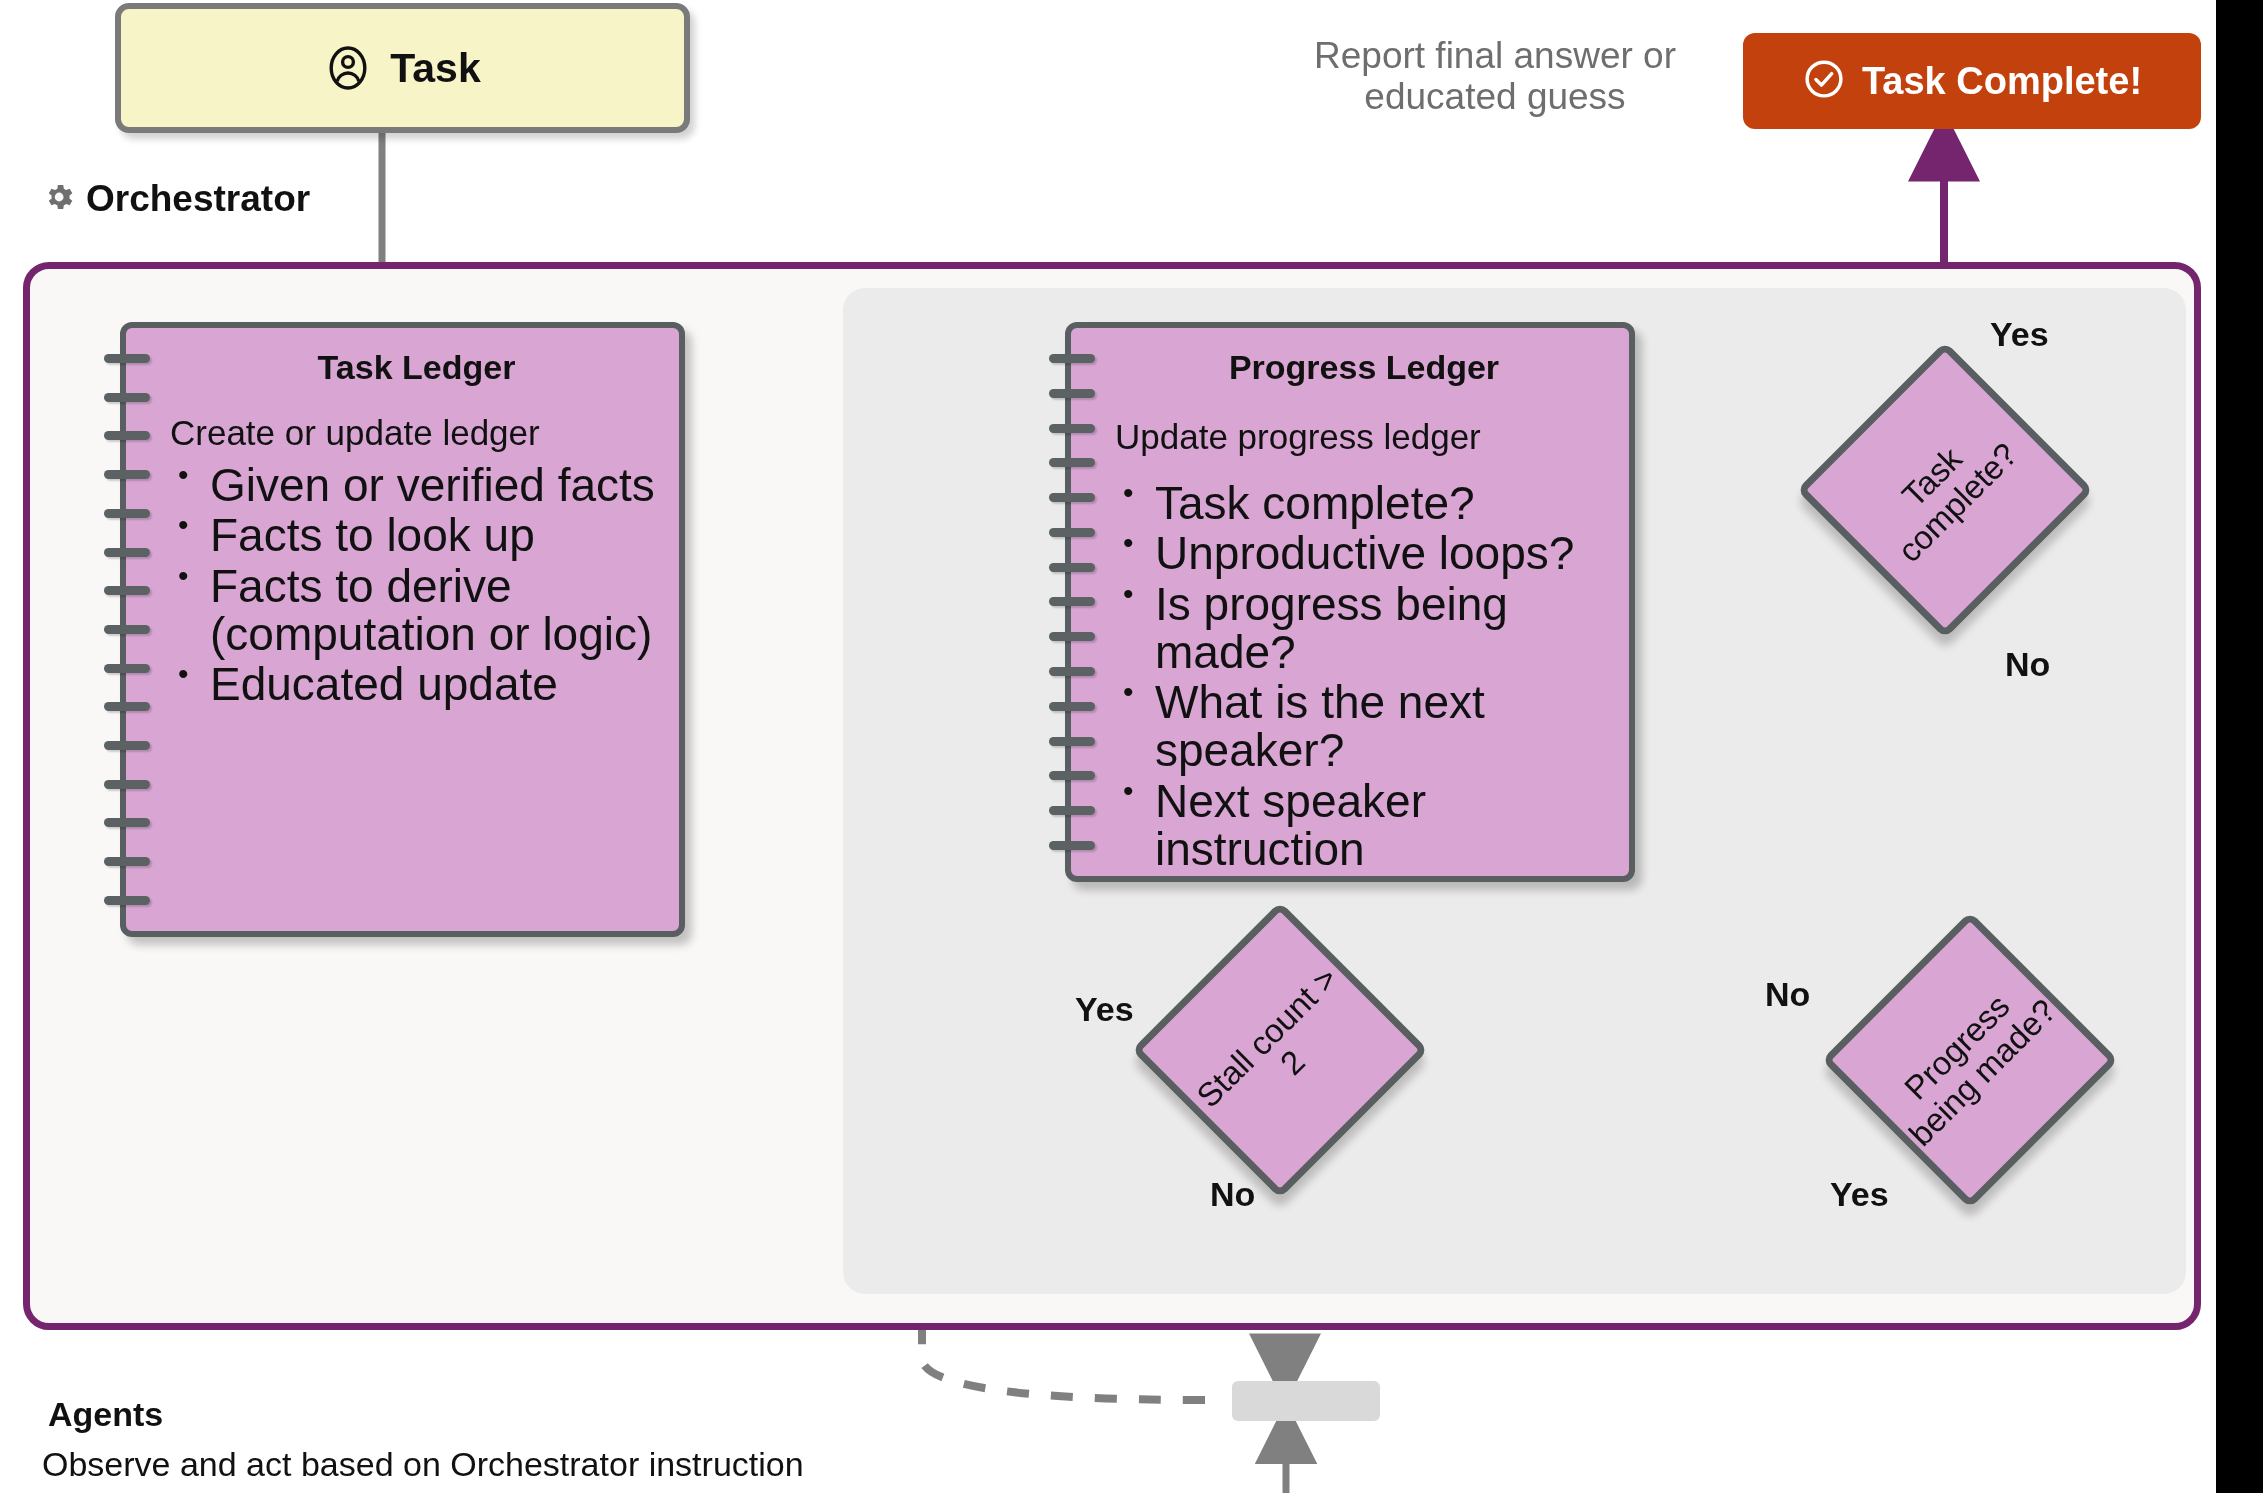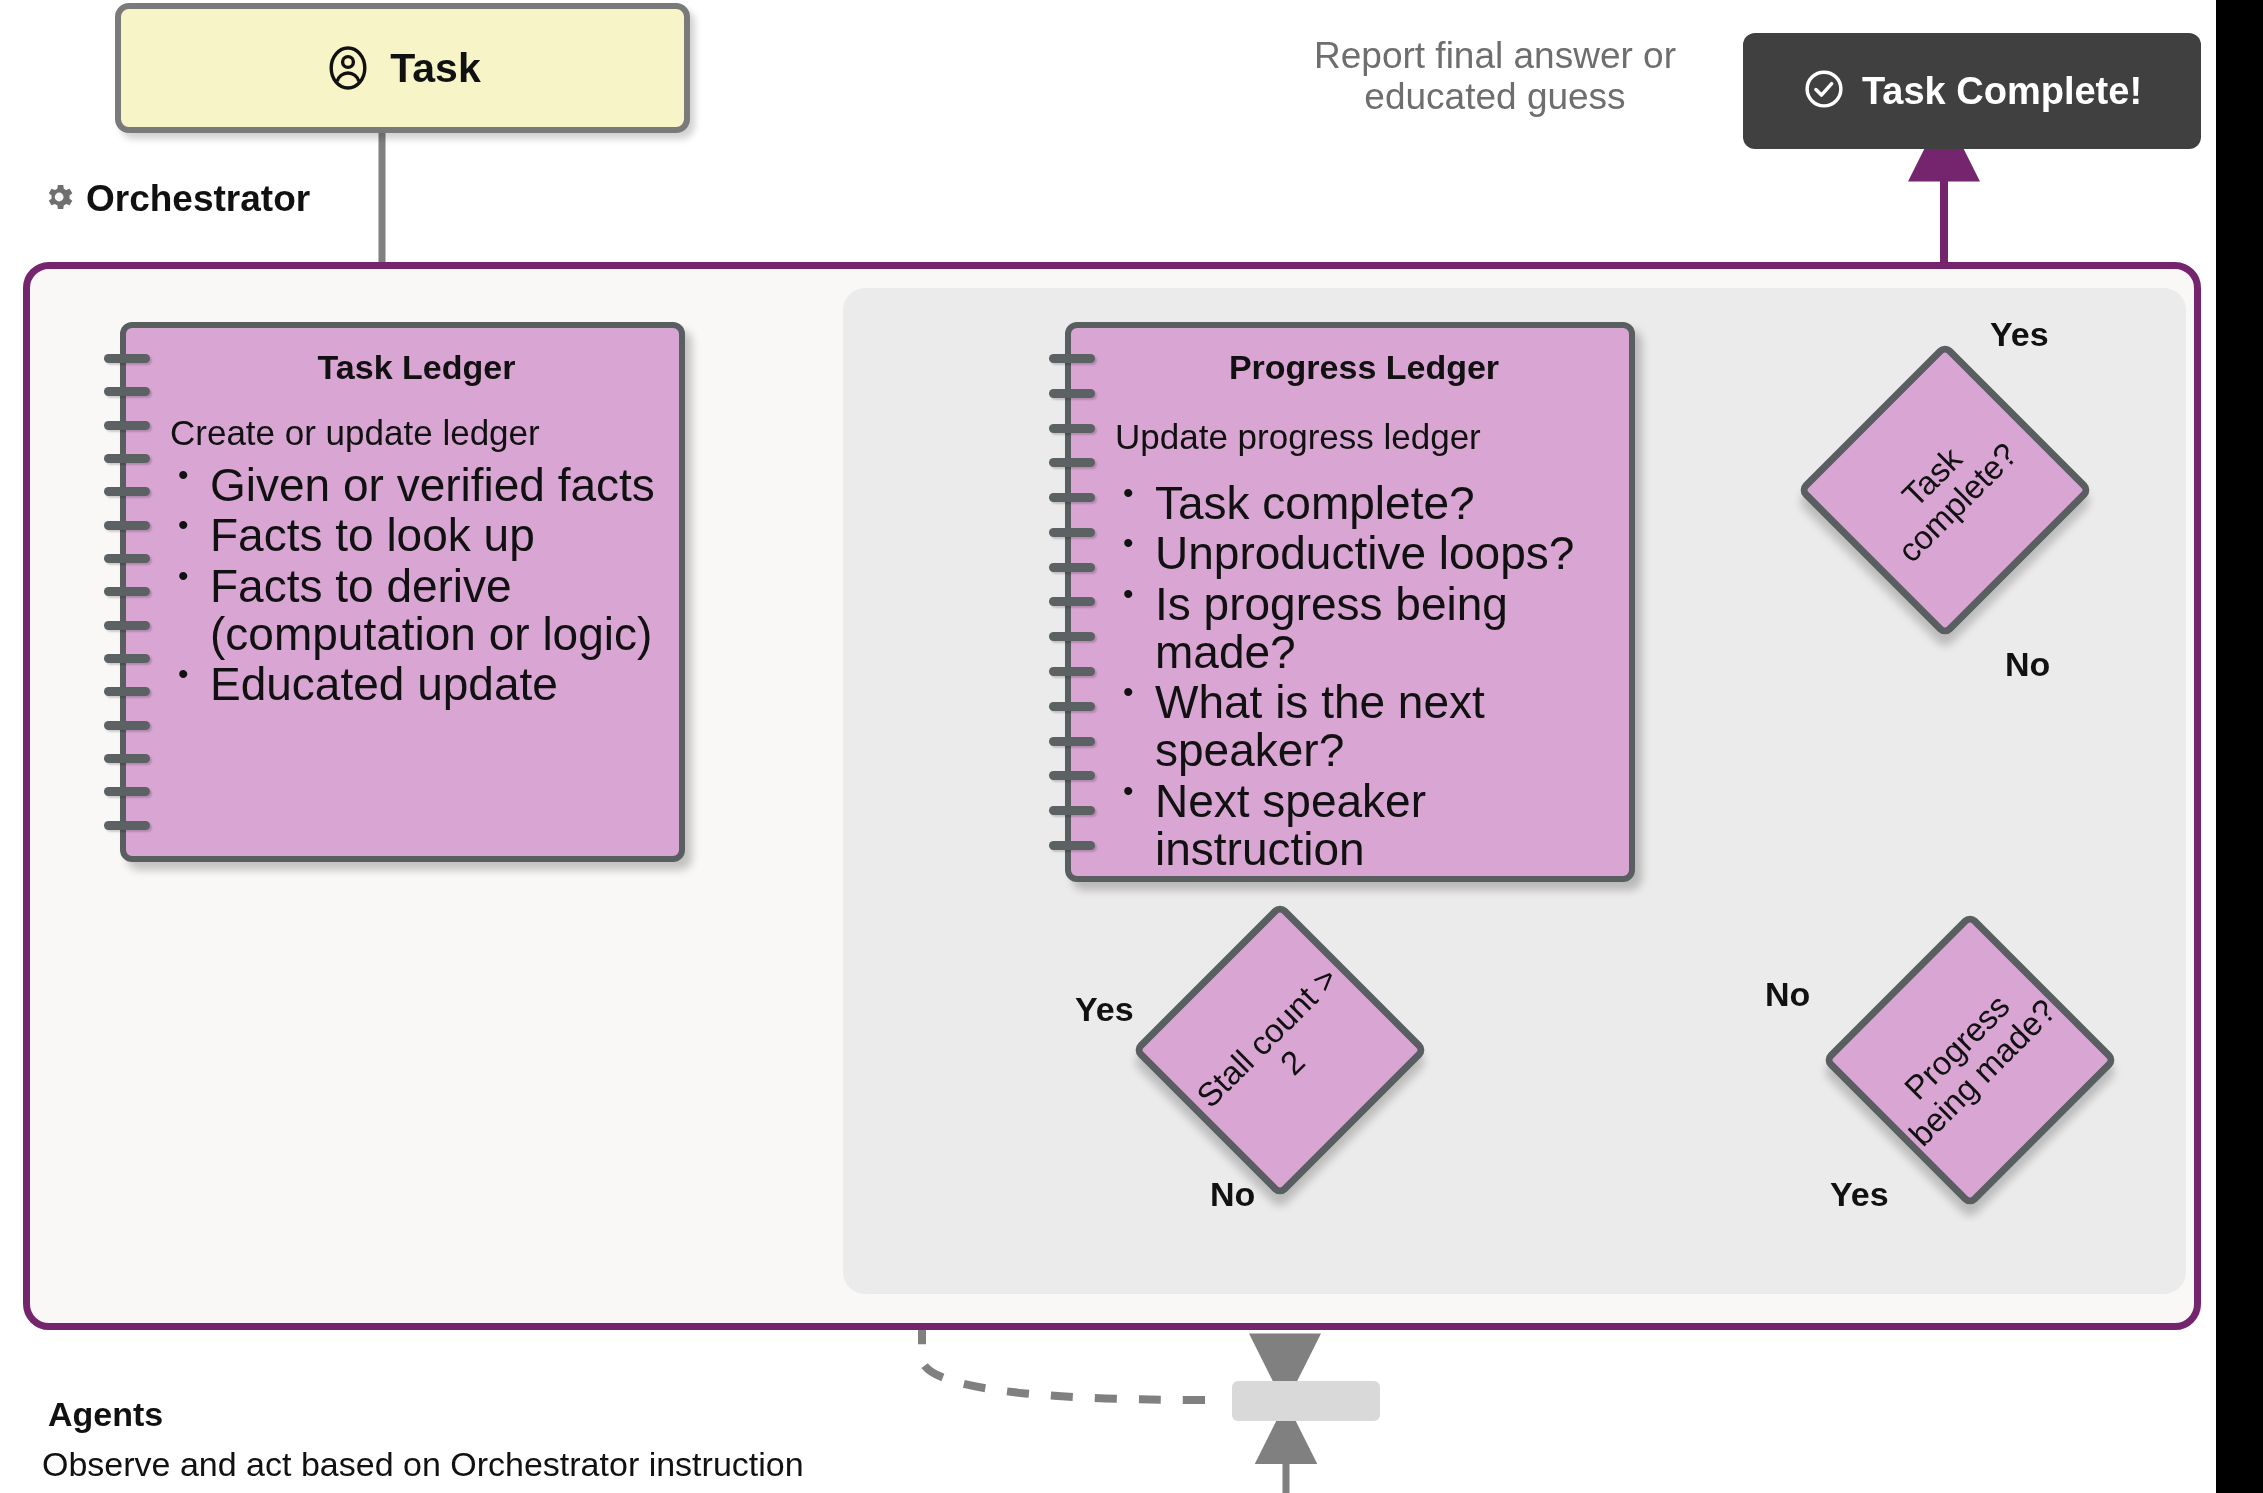--- a/index.html
+++ b/index.html
@@ -49,21 +49,21 @@
   .rings i{display:block;height:9px;background:#5c6164;border-radius:5px;
            box-shadow:2px 2px 2px rgba(0,0,0,.18);}
   .ledger .body{padding:20px 16px 10px 44px;}
   .ledger h3{margin:0;text-align:center;font-size:34px;font-weight:bold;color:#111;}
   .ledger .sub{margin:26px 0 4px 0;text-align:left;font-size:35px;color:#111;}
   .ledger ul{margin:8px 0 0 0;padding:0;list-style:none;}
   .ledger li{font-size:46px;color:#111;line-height:1.05;margin:0 0 2px 0;
              padding-left:40px;position:relative;}
   .ledger li:before{content:"\2022";position:absolute;left:8px;top:-2px;font-size:30px;}
 
-  #task-ledger{left:100px;top:322px;width:565px;height:540px;}
+  #task-ledger{left:100px;top:322px;width:565px;height:615px;}
   #progress-ledger{left:1045px;top:322px;width:570px;height:560px;}
   #progress-ledger .sub{margin-top:30px;}
   #progress-ledger ul{margin-top:22px;}
 
   
   .diamond{
     width:210px;height:210px;transform:rotate(45deg);
     background:#d9a6d4;border:7px solid #595e61;border-radius:10px;
     box-shadow:8px 8px 9px rgba(0,0,0,.20);box-sizing:border-box;
   }
@@ -71,22 +71,22 @@
     position:absolute;inset:0;transform:rotate(-45deg);
     display:flex;align-items:center;justify-content:center;text-align:center;
     font-size:33px;color:#111;line-height:1.08;
   }
   #d-complete{left:1820px;top:385px;}
   #d-progress{left:1845px;top:955px;}
   #d-stall{left:1155px;top:945px;}
 
   
   #badge{
-    left:1723px;top:33px;width:458px;height:116px;
-    background:#404040;border-radius:12px;
+    left:1723px;top:33px;width:458px;height:96px;
+    background:#c2410c;border-radius:12px;
     display:flex;align-items:center;justify-content:center;gap:16px;
   }
   #badge .blbl{font-size:38px;font-weight:bold;color:#fff;}
 
   #report-note{
     left:1240px;top:35px;width:470px;text-align:center;
     font-size:37px;color:#6e6e6e;line-height:1.12;
   }
 
   

